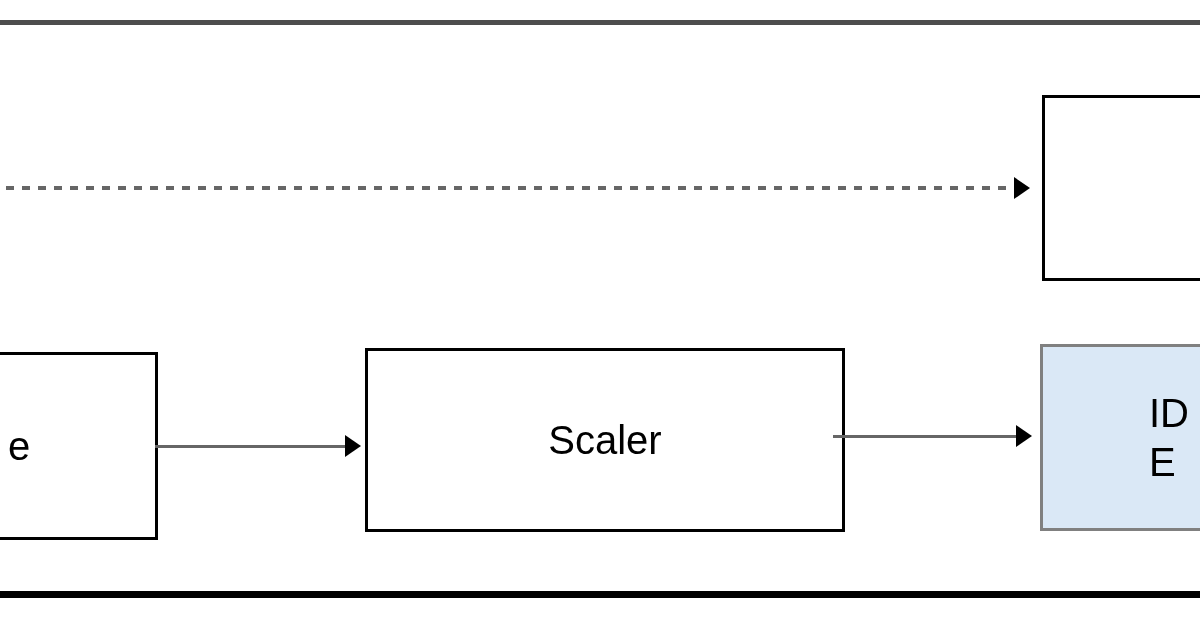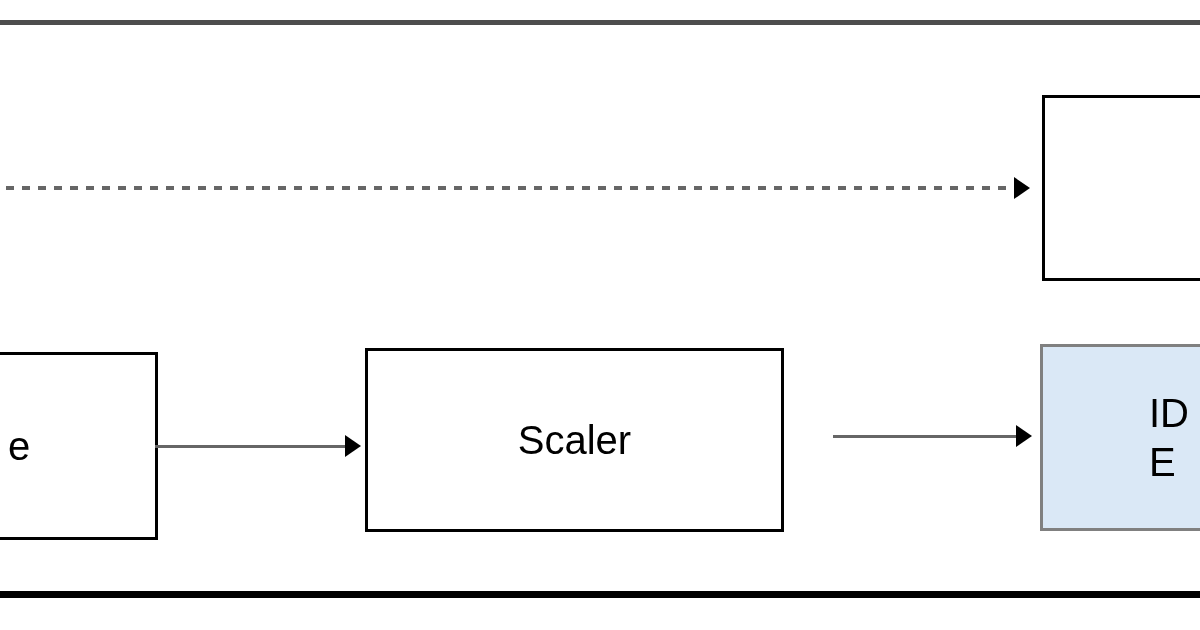--- a/index.html
+++ b/index.html
@@ -60,21 +60,21 @@
   }
   #box-left-source {
     left: -120px;
     top: 352px;
     width: 278px;
     height: 188px;
   }
   #box-scaler {
     left: 365px;
     top: 348px;
-    width: 419px;
+    width: 480px;
     height: 184px;
   }
   #box-id-engine {
     left: 1040px;
     top: 344px;
     width: 240px;
     height: 187px;
     background: #dae8f6;
     border: 3px solid #808080;
     align-items: flex-start;

